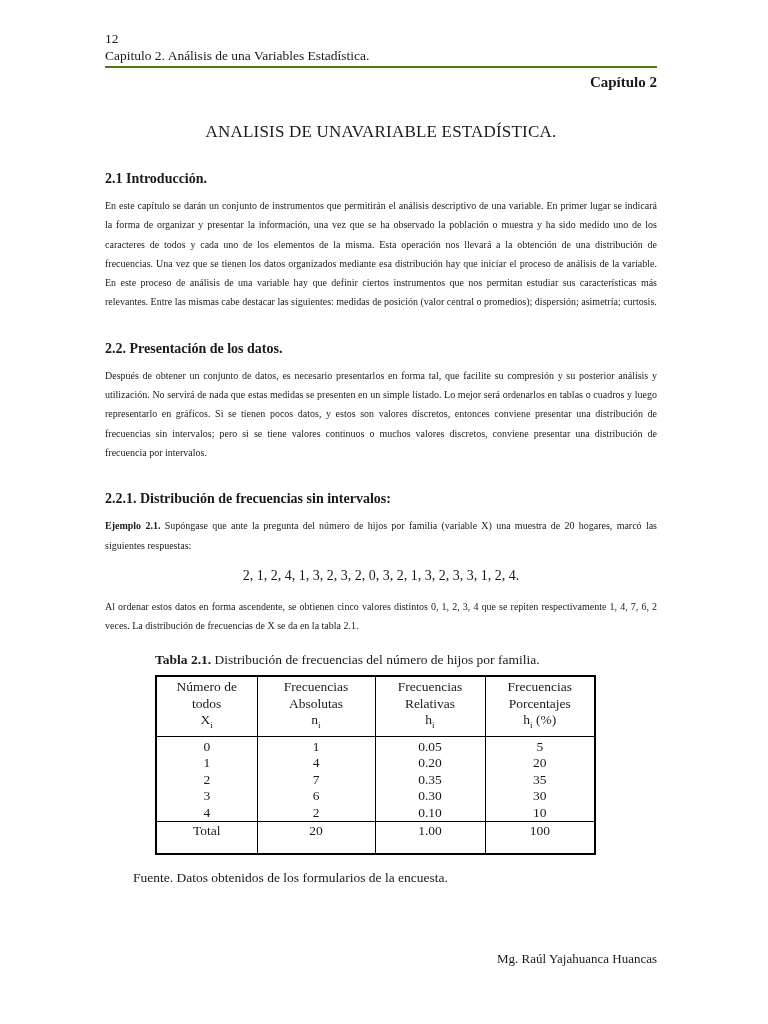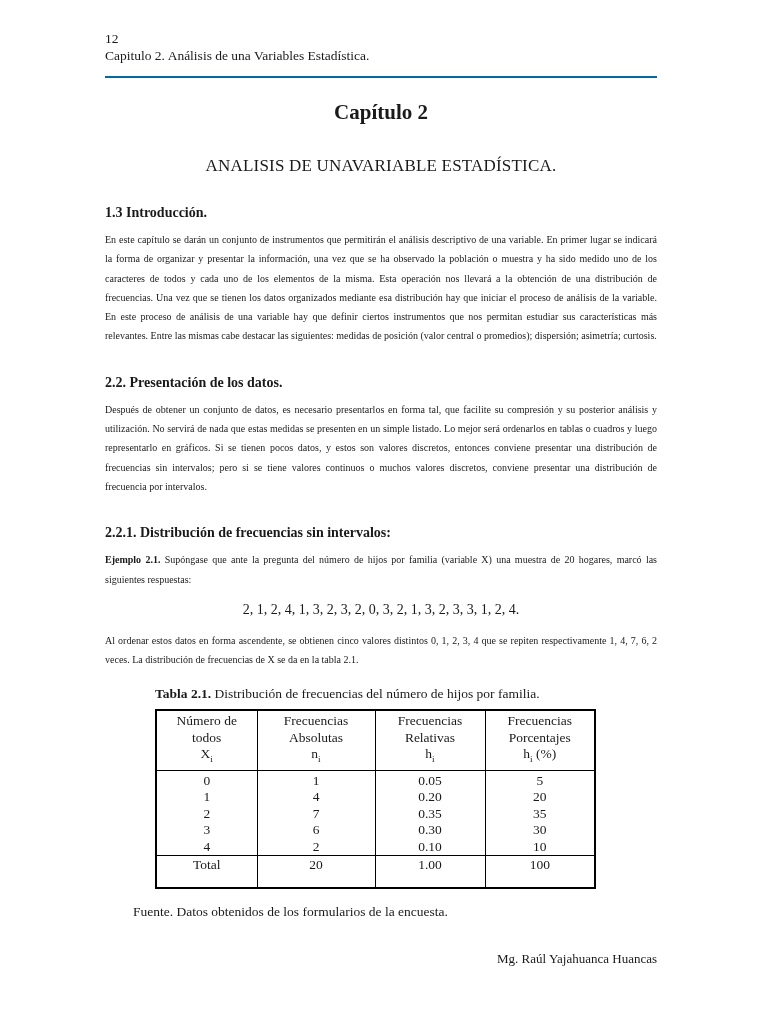--- a/index.html
+++ b/index.html
@@ -19,28 +19,28 @@
     padding: 30px 103px 0 105px;
     position: relative;
   }
   .page-number {
     font-size: 13.5px;
     line-height: 17px;
   }
   .running-header {
     font-size: 13.5px;
     line-height: 18px;
-    border-bottom: 2px solid #0369a1;
-    padding-bottom: 11px;
+    border-bottom: 2px solid #4d7c0f;
+    padding-bottom: 1px;
   }
   h1.chapter-title {
-    text-align: center;
-    font-size: 21px;
+    text-align: right;
+    font-size: 15px;
     font-weight: bold;
-    margin-top: 22px;
+    margin-top: 6px;
   }
   h2.main-title {
     text-align: center;
     font-size: 17px;
     font-weight: normal;
     margin-top: 31px;
     letter-spacing: 0.2px;
   }
   h3.section-heading {
     font-size: 14px;
@@ -115,21 +115,21 @@
 <body>
 
 <div class="page">
 
   <div class="page-number">12</div>
   <div class="running-header">Capitulo 2. Análisis de una Variables Estadística.</div>
 
   <h1 class="chapter-title">Capítulo 2</h1>
   <h2 class="main-title">ANALISIS DE UNAVARIABLE ESTADÍSTICA.</h2>
 
-  <h3 class="section-heading">1.3 Introducción.</h3>
+  <h3 class="section-heading">2.1 Introducción.</h3>
   <p class="body-text">En este capítulo se darán un conjunto de instrumentos que permitirán el análisis descriptivo de una variable. En primer lugar se indicará la forma de organizar y presentar la información, una vez que se ha observado la población o muestra y ha sido medido uno de los caracteres de todos y cada uno de los elementos de la misma. Esta operación nos llevará a la obtención de una distribución de frecuencias. Una vez que se tienen los datos organizados mediante esa distribución hay que iniciar el proceso de análisis de la variable. En este proceso de análisis de una variable hay que definir ciertos instrumentos que nos permitan estudiar sus características más relevantes. Entre las mismas cabe destacar las siguientes: medidas de posición (valor central o promedios); dispersión; asimetría; curtosis.</p>
 
   <h3 class="section-heading">2.2. Presentación de los datos.</h3>
   <p class="body-text">Después de obtener un conjunto de datos, es necesario presentarlos en forma tal, que facilite su compresión y su posterior análisis y utilización. No servirá de nada que estas medidas se presenten en un simple listado. Lo mejor será ordenarlos en tablas o cuadros y luego representarlo en gráficos. Si se tienen pocos datos, y estos son valores discretos, entonces conviene presentar una distribución de frecuencias sin intervalos; pero si se tiene valores continuos o muchos valores discretos, conviene presentar una distribución de frecuencia por intervalos.</p>
 
   <h3 class="section-heading">2.2.1. Distribución de frecuencias sin intervalos:</h3>
 
   <p class="body-text"><strong>Ejemplo 2.1.</strong><span> Supóngase que ante la pregunta del número de hijos por familia (variable X) una muestra de 20 hogares, marcó las siguientes respuestas:</span></p>
 
   <p class="centered-data">2, 1, 2, 4, 1, 3, 2, 3, 2, 0, 3, 2, 1, 3, 2, 3, 3, 1, 2, 4.</p>

